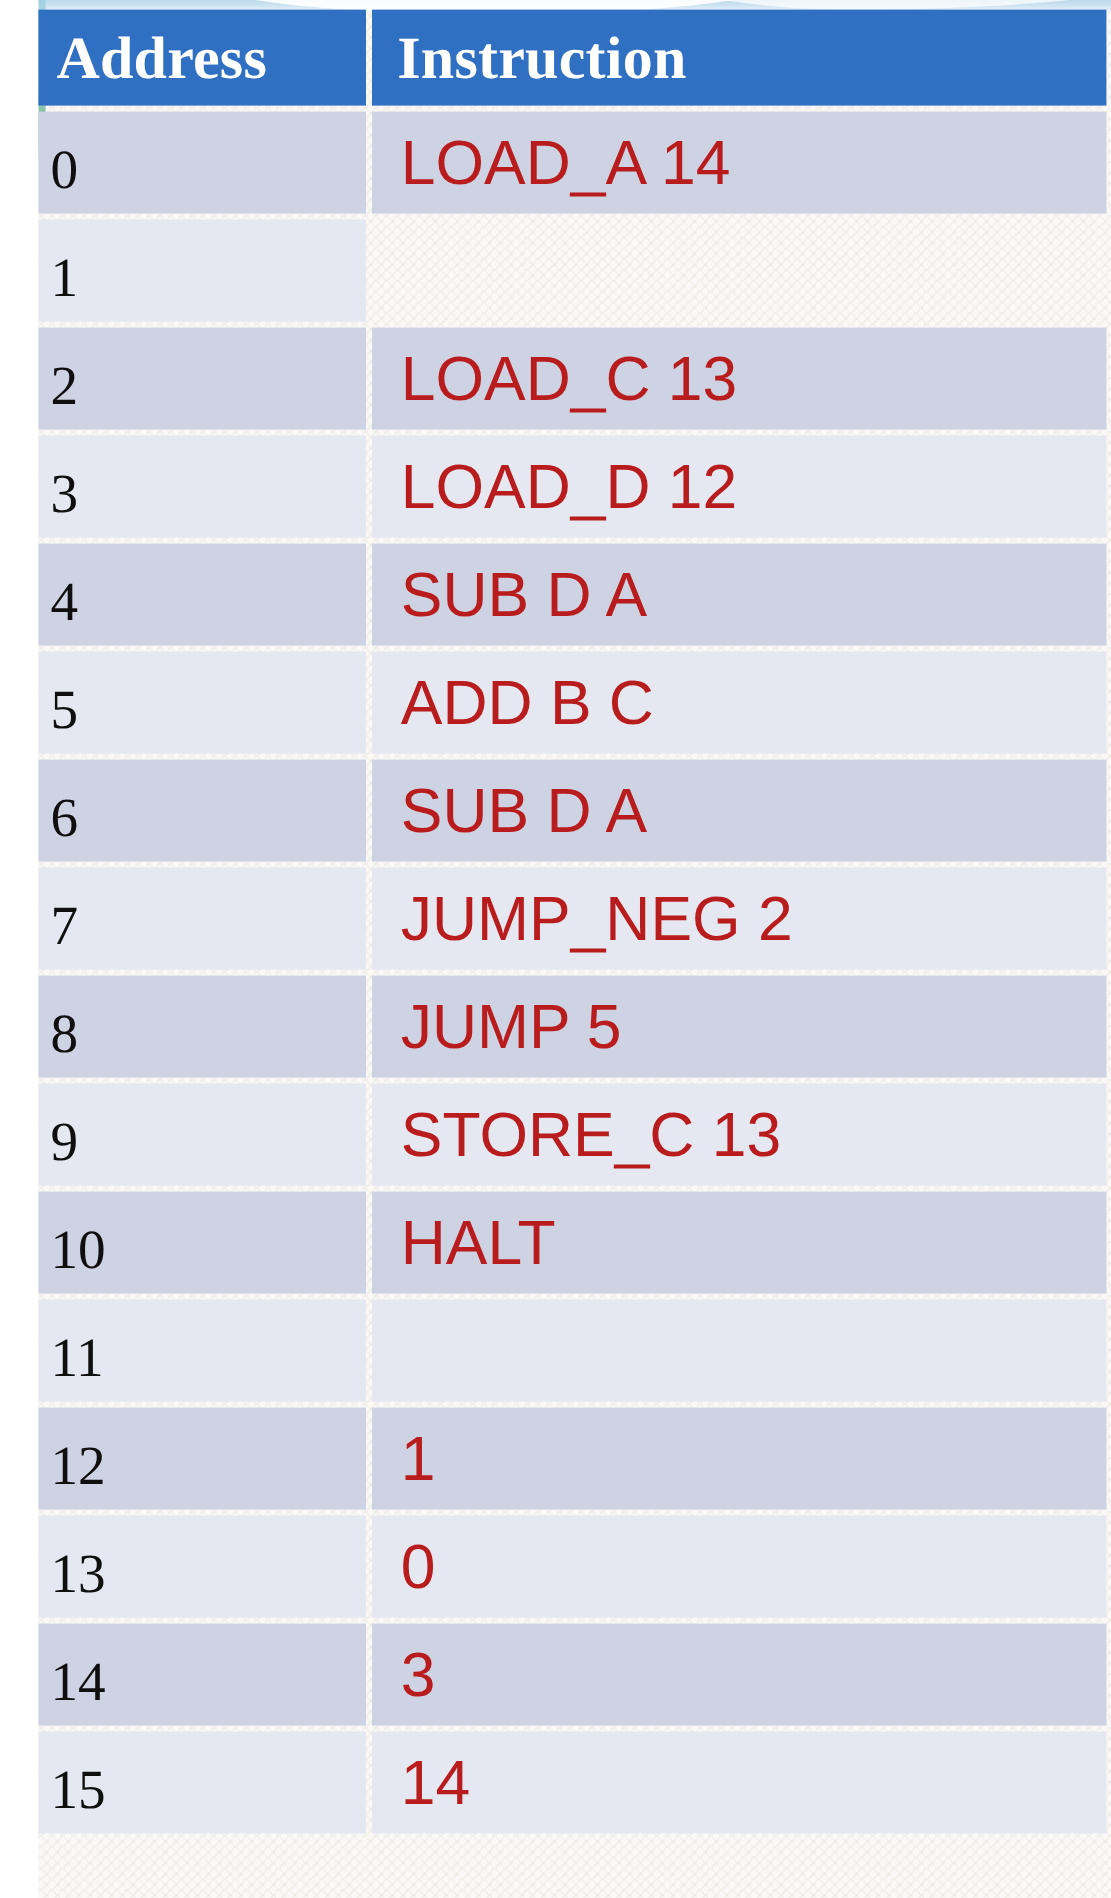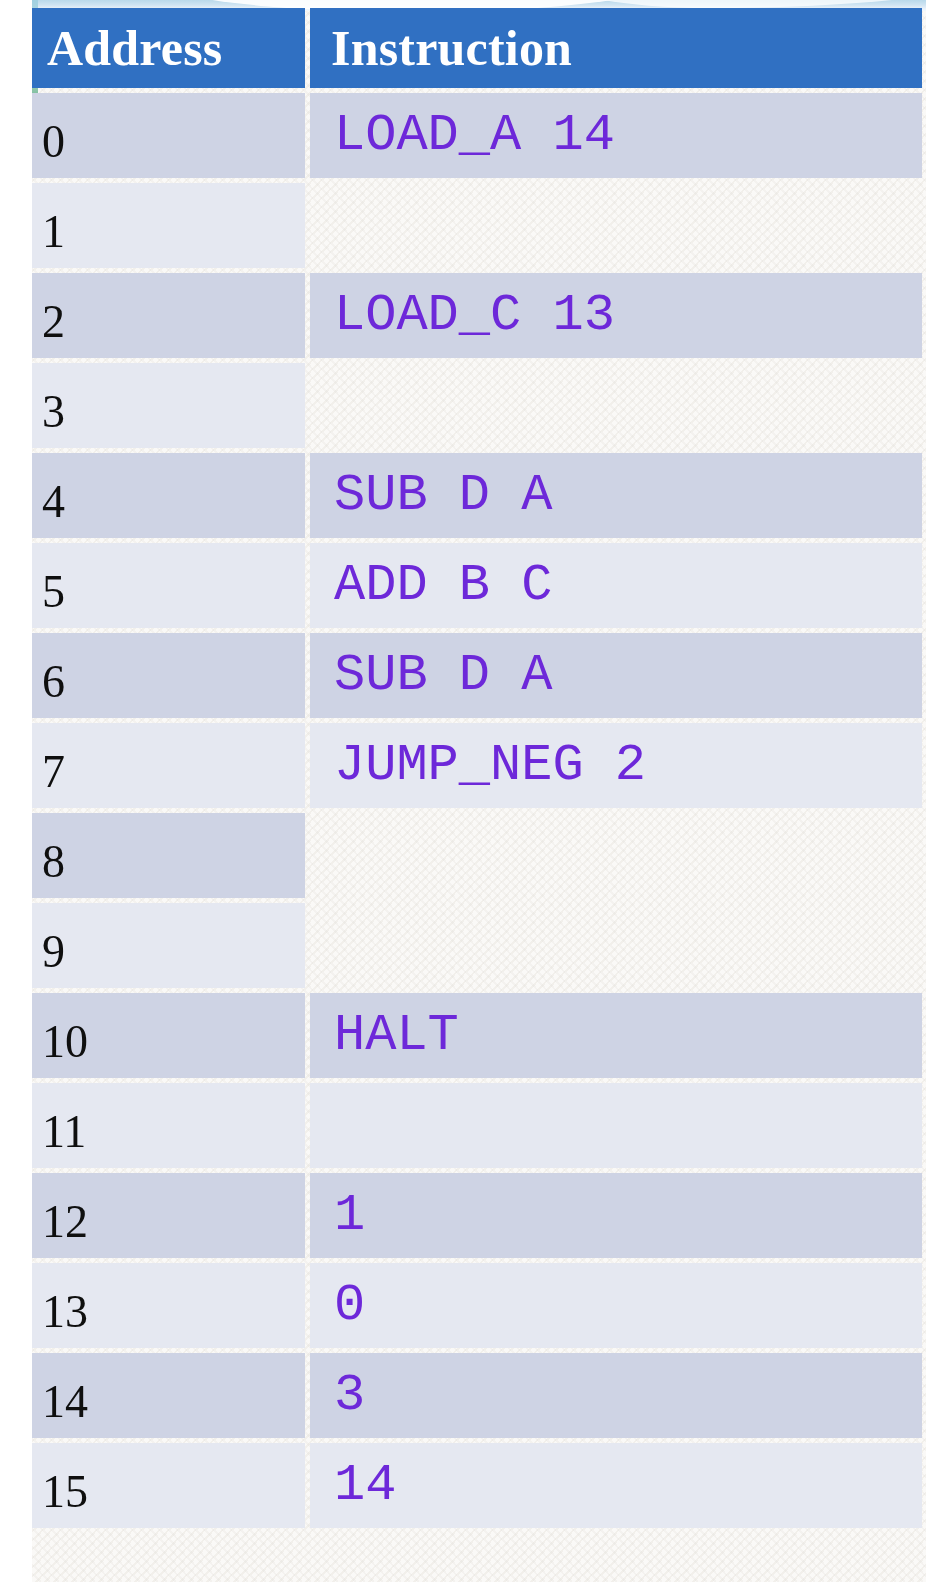--- a/index.html
+++ b/index.html
@@ -110,23 +110,23 @@
   .addr-text {
     font-family: "Liberation Serif", serif;
     font-size: 46px;
     color: #0f0f0f;
     padding-left: 18px;
     line-height: 1;
     position: relative;
     top: 6px;
   }
   .instr-text {
-    font-family: Liberation Mono, monospace;
+    font-family: Liberation Sans, sans-serif;
     font-size: 52px;
-    color: #6d28d9;
+    color: #b91c1c;
     padding-left: 24px;
     line-height: 1;
     white-space: pre;
   }
 </style>
 </head>
 <body>
 
 <div id="slide">
 
@@ -165,20 +165,23 @@
           <span class="addr-text">2</span>
         </div>
         <div class="cell-instr">
           <span class="instr-text">LOAD_C 13</span>
         </div>
       </div>
       <div class="row row-body light">
         <div class="cell-addr">
           <span class="addr-text">3</span>
         </div>
+        <div class="cell-instr">
+          <span class="instr-text">LOAD_D 12</span>
+        </div>
       </div>
       <div class="row row-body dark">
         <div class="cell-addr">
           <span class="addr-text">4</span>
         </div>
         <div class="cell-instr">
           <span class="instr-text">SUB D A</span>
         </div>
       </div>
       <div class="row row-body light">
@@ -202,24 +205,30 @@
           <span class="addr-text">7</span>
         </div>
         <div class="cell-instr">
           <span class="instr-text">JUMP_NEG 2</span>
         </div>
       </div>
       <div class="row row-body dark">
         <div class="cell-addr">
           <span class="addr-text">8</span>
         </div>
+        <div class="cell-instr">
+          <span class="instr-text">JUMP 5</span>
+        </div>
       </div>
       <div class="row row-body light">
         <div class="cell-addr">
           <span class="addr-text">9</span>
+        </div>
+        <div class="cell-instr">
+          <span class="instr-text">STORE_C 13</span>
         </div>
       </div>
       <div class="row row-body dark">
         <div class="cell-addr">
           <span class="addr-text">10</span>
         </div>
         <div class="cell-instr">
           <span class="instr-text">HALT</span>
         </div>
       </div>

